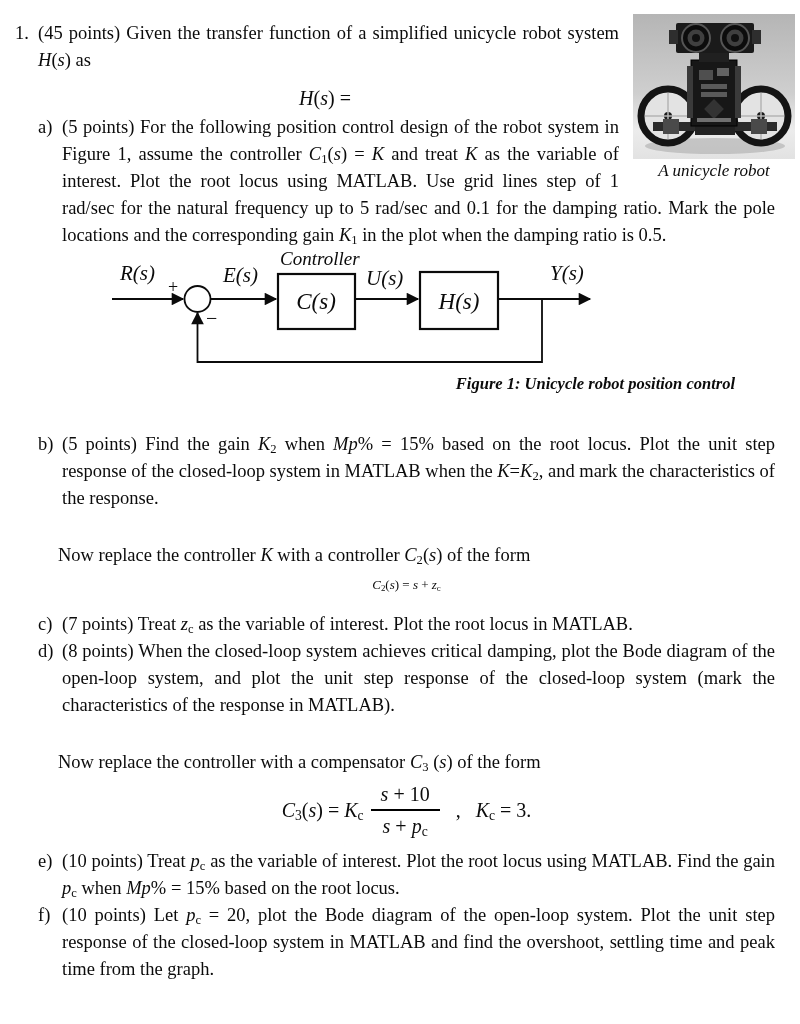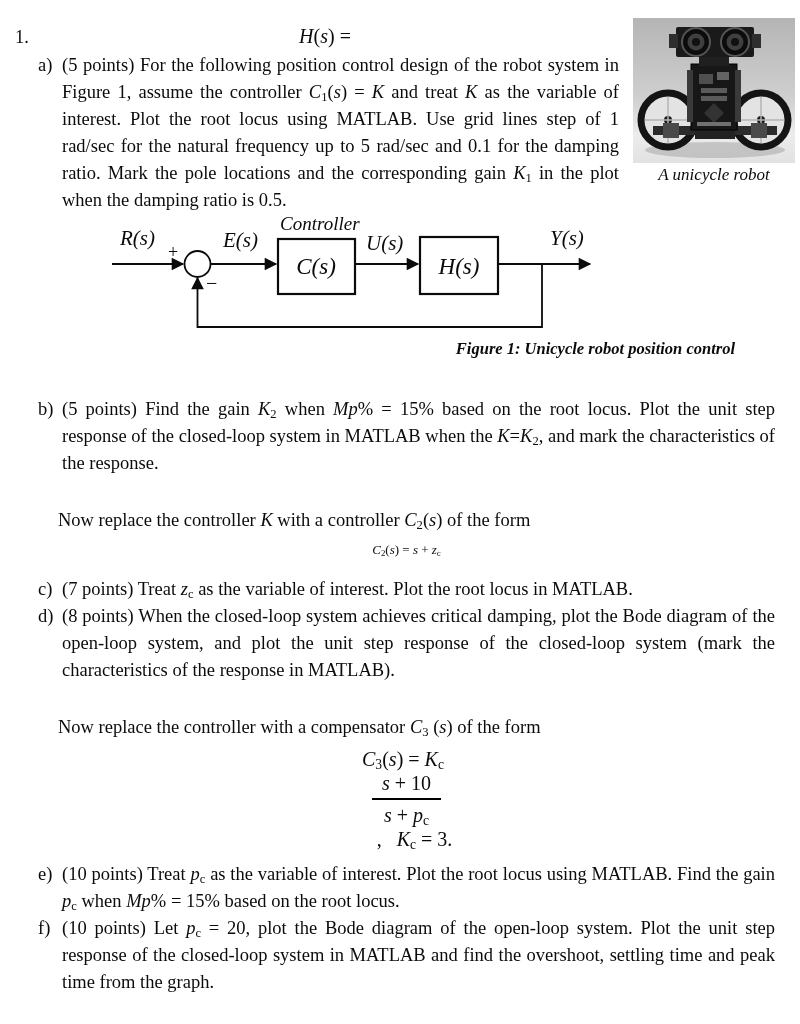--- a/index.html
+++ b/index.html
@@ -34,23 +34,23 @@
     line-height:20px;
     text-align:center;
     margin-top:2px;
   }
 
   
   .formula{
     display:flex;justify-content:center;align-items:center;
     font-size:20px;line-height:24px;
   }
-  .formula.f1{margin:4px 0 4px;}
+  .formula.f1{margin:12px 0 4px;}
   .formula.f2{margin:4px 0 2px;font-size:13px;}
-  .formula.f3{margin:6px 0 4px;flex-direction:column;}
+  .formula.f3{margin:6px 0 4px;}
   .f-lhs{margin-right:7px;white-space:pre;}
   .frac{display:inline-flex;flex-direction:column;align-items:center;}
   .frac .fnum{padding:0 10px 3px;border-bottom:2px solid #000;white-space:pre;}
   .frac .fden{padding:3px 10px 0;white-space:pre;}
   .f-tail2{margin-left:16px;white-space:pre;}
 
   
   .item{position:relative;padding-left:24px;text-align:justify;}
   .ilabel{position:absolute;left:0;top:0;}
   .item.b{margin-top:36px;}
@@ -124,20 +124,21 @@
         <circle cx="63" cy="24" r="14" fill="#0c0c0c" stroke="#555" stroke-width="2"></circle>
         <circle cx="63" cy="24" r="8.5" fill="#3f3f3f"></circle>
         <circle cx="63" cy="24" r="4" fill="#101010"></circle>
         <circle cx="102" cy="24" r="14" fill="#0c0c0c" stroke="#555" stroke-width="2"></circle>
         <circle cx="102" cy="24" r="8.5" fill="#3f3f3f"></circle>
         <circle cx="102" cy="24" r="4" fill="#101010"></circle>
       </svg>
       <figcaption>A unicycle robot</figcaption>
     </figure>
 
+    <p class="jtext">(45 points) Given the transfer function of a simplified unicycle robot system <span class="it">H</span>(<span class="it">s</span>) as</p>
 
     <div class="formula f1">
       <span class="f-lhs"><span class="it">H</span>(<span class="it">s</span>) =</span>
     </div>
 
     <div class="item a">
       <span class="ilabel">a)</span>
       <span>(5 points) For the following position control design of the robot system in Figure 1, assume the controller <span class="it">C</span><sub>1</sub>(<span class="it">s</span>) = <span class="it">K</span> and treat <span class="it">K</span> as the variable of interest. Plot the root locus using MATLAB. Use grid lines step of 1 rad/sec for the natural frequency up to 5 rad/sec and 0.1 for the damping ratio. Mark the pole locations and the corresponding gain <span class="it">K</span><sub>1</sub> in the plot when the damping ratio is 0.5.</span>
     </div>
 

